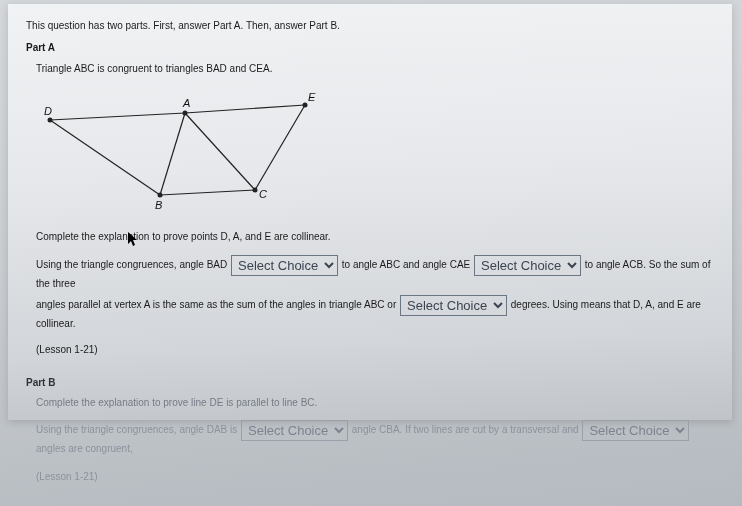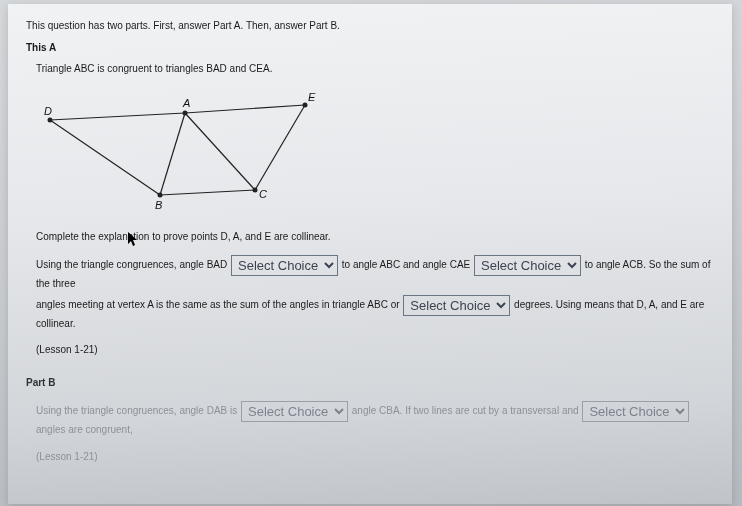--- a/index.html
+++ b/index.html
@@ -11,21 +11,21 @@
     background: linear-gradient(175deg, #d5d8db 0%, #c8ccd0 50%, #b5bac0 100%);
     font-family: Arial, sans-serif;
     overflow: hidden;
     position: relative;
   }
   .paper {
     position: absolute;
     left: 8px;
     top: 4px;
     width: 724px;
-    height: 500px;
+    height: 416px;
     background: linear-gradient(178deg, #f0f2f4 0%, #e6e8eb 40%, #d2d5d9 80%, #c0c4c9 100%);
     padding: 10px 18px;
     font-size: 10px;
     color: #1a1a1a;
     box-shadow: 0 2px 8px rgba(0,0,0,0.15);
     line-height: 1.55;
   }
   .bold { font-weight: bold; }
   .ital { }
   .section { margin-bottom: 6px; }
@@ -57,21 +57,21 @@
     pointer-events: none;
   }
   p { margin: 4px 0; }
 </style>
 </head>
 <body>
 
 <div class="paper">
 
   <p class="section">This question has two parts. First, answer Part A. Then, answer Part B.</p>
-  <p class="bold section">This A</p>
+  <p class="bold section">Part A</p>
 
   <p class="indent section">
     <span>Triangle </span><span class="ital">ABC</span><span> is congruent to triangles </span><span class="ital">BAD</span><span> and </span><span class="ital">CEA</span><span>.</span>
   </p>
 
   <div class="diagram-wrap">
     <svg width="280" height="130" viewBox="0 0 280 130">
       <line x1="10" y1="35" x2="145" y2="28" stroke="#222" stroke-width="1.2"></line>
       <line x1="145" y1="28" x2="265" y2="20" stroke="#222" stroke-width="1.2"></line>
       <line x1="10" y1="35" x2="120" y2="110" stroke="#222" stroke-width="1.2"></line>
@@ -94,28 +94,31 @@
 
   <p class="indent">
     <span>Complete the explanation to prove points </span><span class="ital">D, A,</span><span> and </span><span class="ital">E</span><span> are collinear.</span>
   </p>
 
   <p class="indent" style="margin-top:10px">
     <span>Using the triangle congruences, angle </span><span class="ital">BAD</span><span> </span><select class="choice"><option>Select Choice</option></select><span> to angle </span><span class="ital">ABC</span><span> and angle </span><span class="ital">CAE</span><span> </span><select class="choice"><option>Select Choice</option></select><span> to angle </span><span class="ital">ACB</span><span>. So the sum of the three</span>
   </p>
 
   <p class="indent">
-    <span>angles meeting at vertex </span><span class="ital">A</span><span> is the same as the sum of the angles in triangle </span><span class="ital">ABC</span><span> or </span><select class="choice"><option>Select Choice</option></select><span> degrees. Using means that </span><span class="ital">D, A,</span><span> and </span><span class="ital">E</span><span> are collinear.</span>
+    <span>angles parallel at vertex </span><span class="ital">A</span><span> is the same as the sum of the angles in triangle </span><span class="ital">ABC</span><span> or </span><select class="choice"><option>Select Choice</option></select><span> degrees. Using means that </span><span class="ital">D, A,</span><span> and </span><span class="ital">E</span><span> are collinear.</span>
   </p>
 
   <p class="lesson">(Lesson 1-21)</p>
 
   <div class="partb-block">
     <p class="bold" style="color:#2f3338">Part B</p>
 
+    <p class="indent faded">
+      <span>Complete the explanation to prove line </span><span class="ital">DE</span><span> is parallel to line </span><span class="ital">BC</span><span>.</span>
+    </p>
 
     <p class="indent more-faded" style="margin-top:10px">
       <span>Using the triangle congruences, angle </span><span class="ital">DAB</span><span> is </span><select class="choice faint"><option>Select Choice</option></select><span> angle </span><span class="ital">CBA</span><span>. If two lines are cut by a transversal and </span><select class="choice faint"><option>Select Choice</option></select><span> angles are congruent,</span>
     </p>
 
 
     <p class="indent more-faded" style="margin-top:12px">(Lesson 1-21)</p>
   </div>
 
   <div class="cursor">

